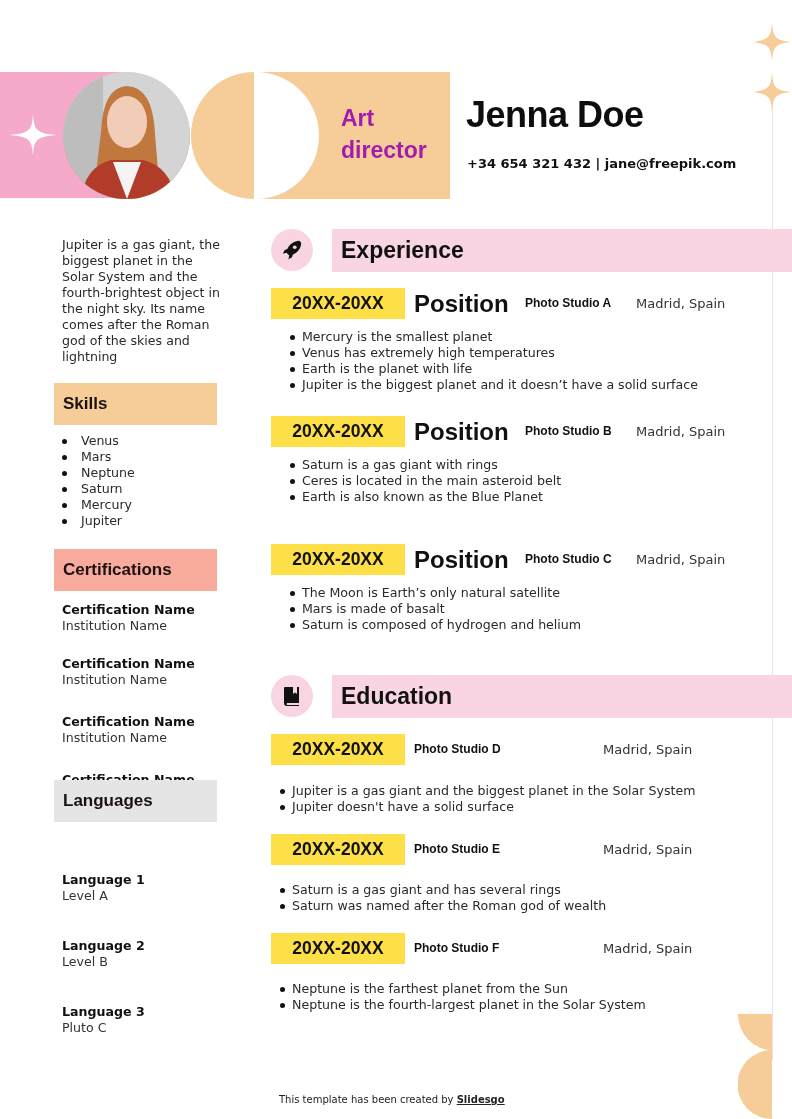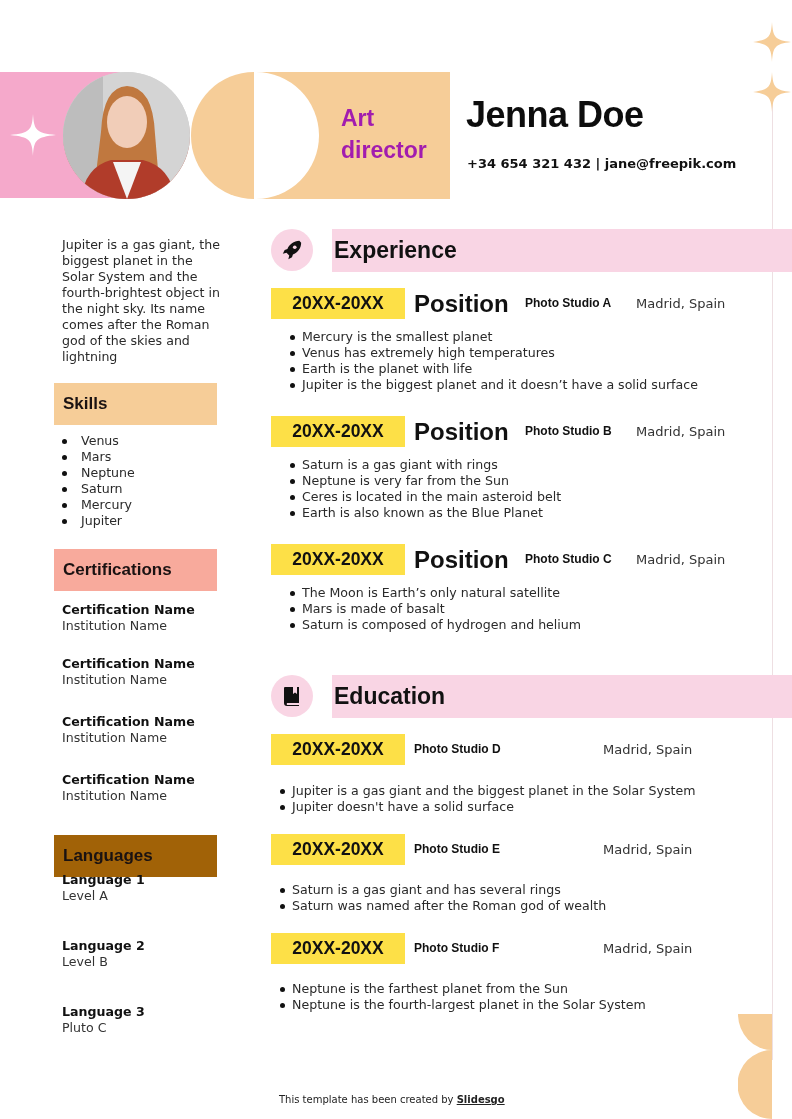--- a/index.html
+++ b/index.html
@@ -47,21 +47,21 @@
     .entry { position: absolute; left: 62px; font-size: 12.6px; line-height: 16px; }
     .entry .bold { font-weight: 700; color: #111; font-size: 12.6px; }
     .entry .light { color: #333; }
 
     .sec-icon {
       position: absolute; left: 271px; width: 42px; height: 42px; border-radius: 50%; background: #f9d5e4;
       display: flex; align-items: center; justify-content: center;
     }
     .sec-bar {
       position: absolute; left: 332px; width: 460px; height: 43px; background: #f9d5e4;
-      font-family: "Liberation Sans", sans-serif; font-weight: 700; font-size: 23px; line-height: 43px; padding-left: 2px; color: #111;
+      font-family: "Liberation Sans", sans-serif; font-weight: 700; font-size: 23px; line-height: 43px; padding-left: 9px; color: #111;
     }
     .row { position: absolute; left: 271px; height: 31px; width: 460px; }
     .date {
       position: absolute; left: 0; top: 0; width: 134px; height: 31px; background: #fde047;
       font-family: "Liberation Sans", sans-serif; font-weight: 700; font-size: 17.5px; line-height: 31px; text-align: center; color: #111;
     }
     .position { position: absolute; left: 143px; top: 0; font-family: "Liberation Sans", sans-serif; font-weight: 700; font-size: 24px; line-height: 31px; color: #111; }
     .company { position: absolute; top: 0; font-family: "Liberation Sans", sans-serif; font-weight: 700; font-size: 12px; line-height: 31px; color: #111; }
     .location { position: absolute; top: 0; font-size: 13px; line-height: 31px; color: #333; }
     .bullets { position: absolute; list-style: none; font-size: 12.6px; line-height: 16px; color: #2a2a2a; }
@@ -130,21 +130,21 @@
 </div>
 <div class="entry" style="top:714px">
   <div class="bold">Certification Name</div>
   <div class="light">Institution Name</div>
 </div>
 <div class="entry" style="top:772px">
   <div class="bold">Certification Name</div>
   <div class="light">Institution Name</div>
 </div>
 
-<div class="side-header" style="top:835px;background:#a16207">Languages</div>
+<div class="side-header" style="top:780px;background:#e5e5e5">Languages</div>
 <div class="entry" style="top:872px">
   <div class="bold">Language 1</div>
   <div class="light">Level A</div>
 </div>
 <div class="entry" style="top:938px">
   <div class="bold">Language 2</div>
   <div class="light">Level B</div>
 </div>
 <div class="entry" style="top:1004px">
   <div class="bold">Language 3</div>
@@ -173,21 +173,20 @@
 </ul>
 
 <div class="row" style="top:416px">
   <div class="date">20XX-20XX</div>
   <div class="position">Position</div>
   <div class="company" style="left:254px">Photo Studio B</div>
   <div class="location" style="left:365px">Madrid, Spain</div>
 </div>
 <ul class="bullets" style="left:289px;top:457px">
   <li>Saturn is a gas giant with rings</li>
-  <li>Neptune is very far from the Sun</li>
   <li>Ceres is located in the main asteroid belt</li>
   <li>Earth is also known as the Blue Planet</li>
 </ul>
 
 <div class="row" style="top:544px">
   <div class="date">20XX-20XX</div>
   <div class="position">Position</div>
   <div class="company" style="left:254px">Photo Studio C</div>
   <div class="location" style="left:365px">Madrid, Spain</div>
 </div>

